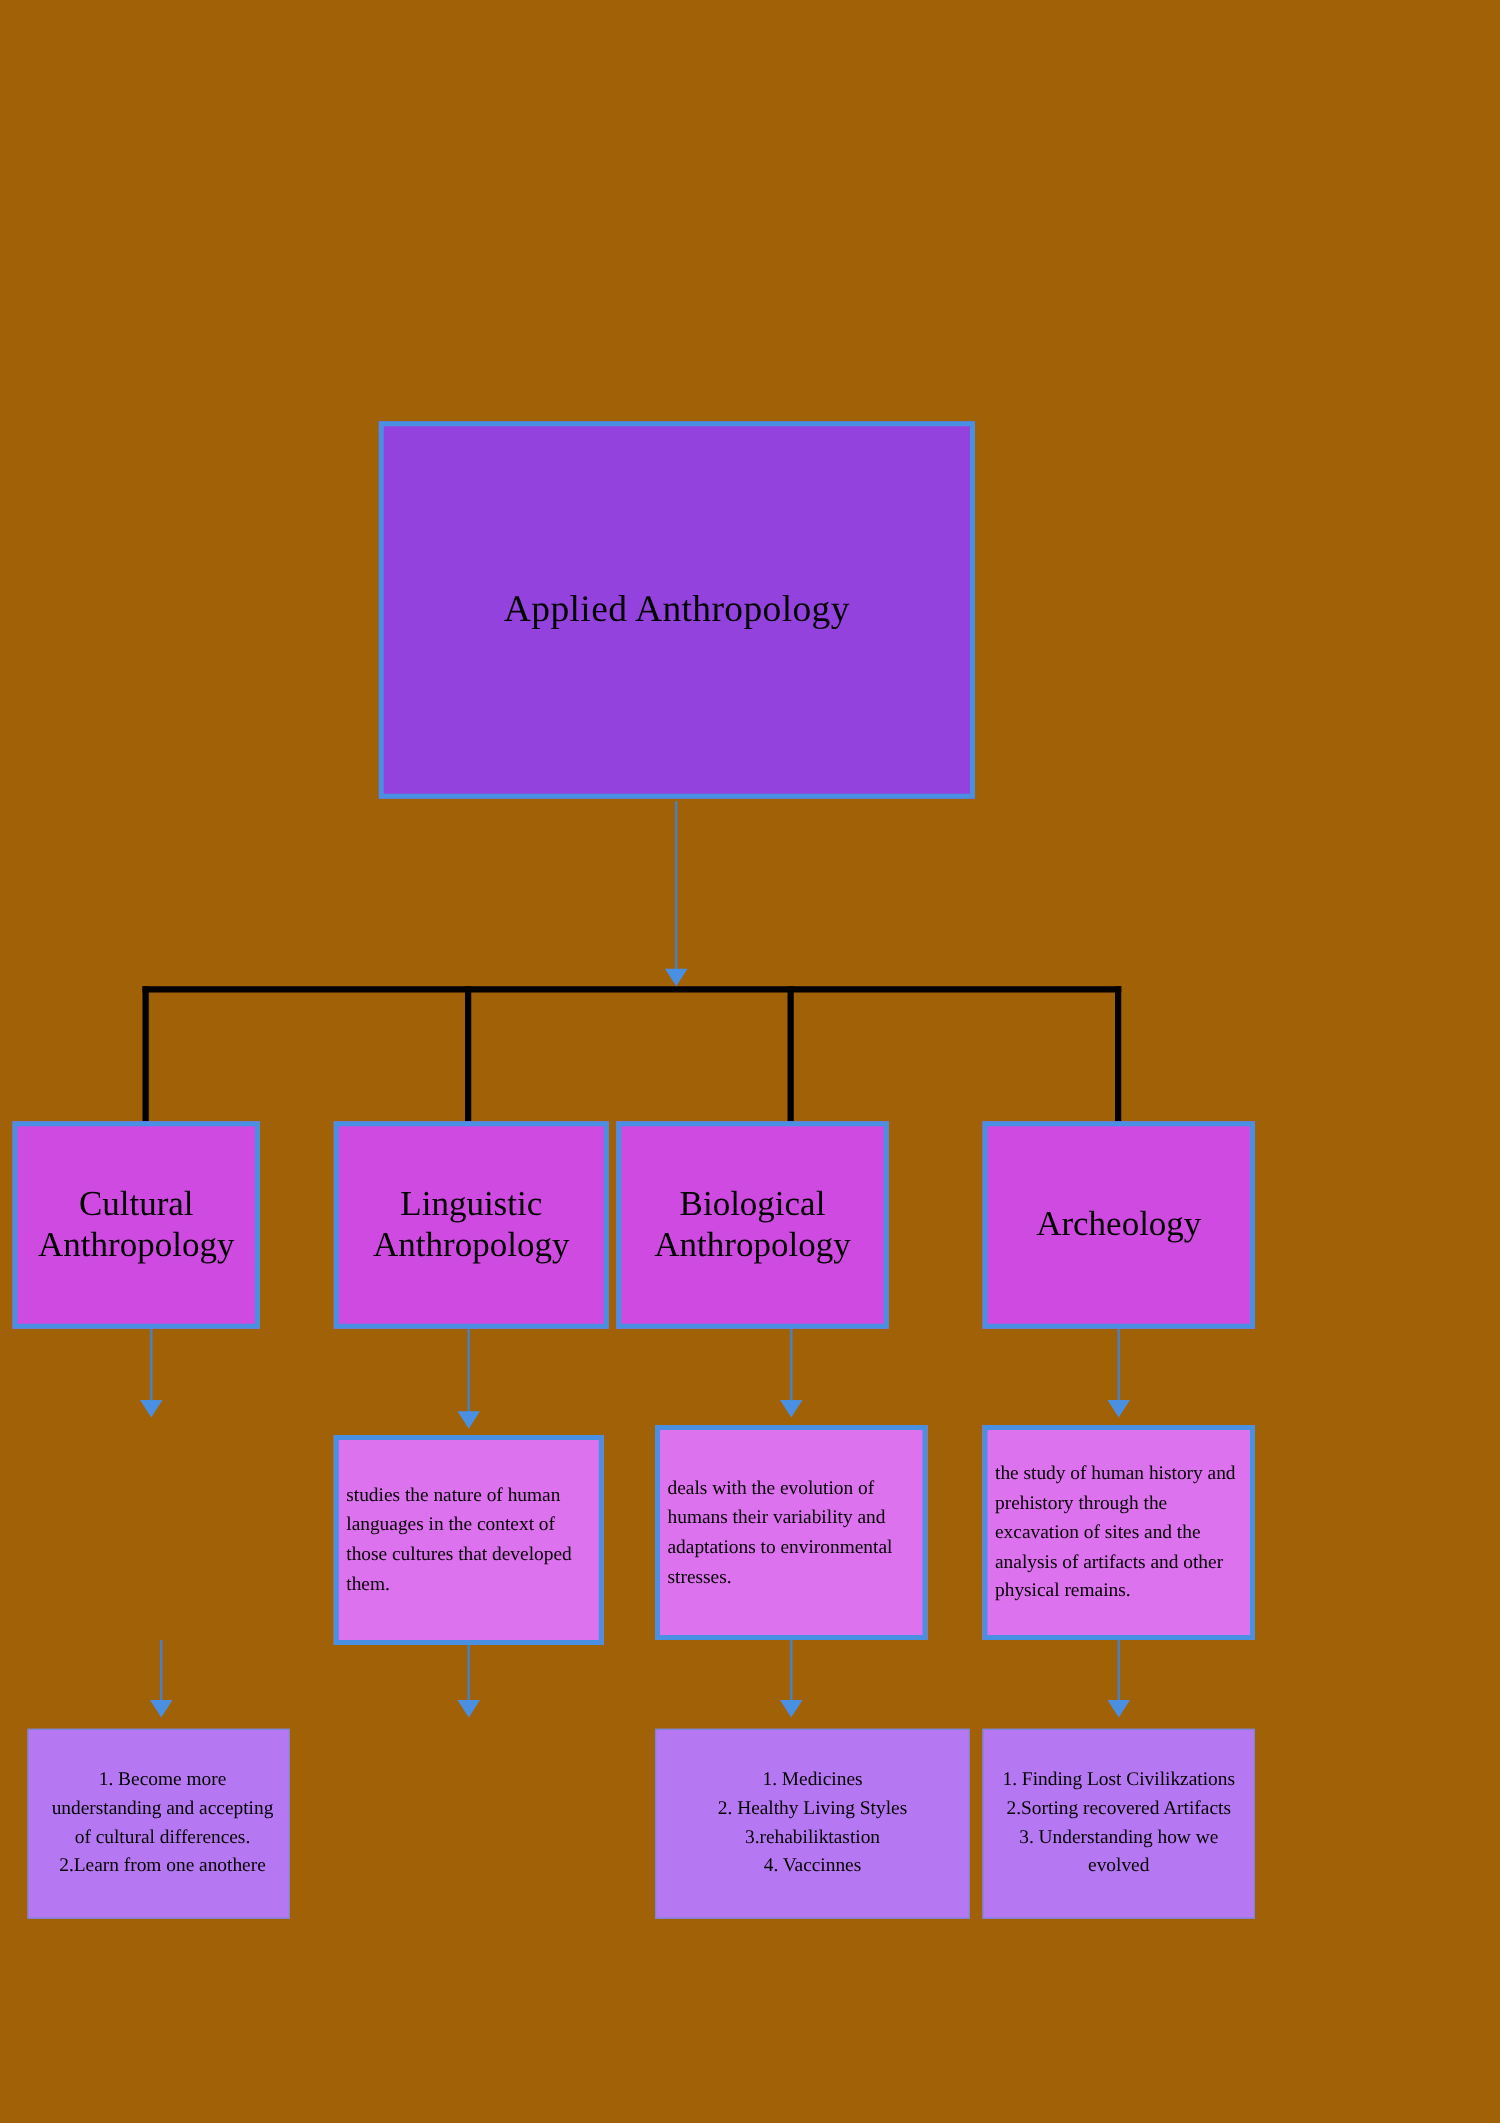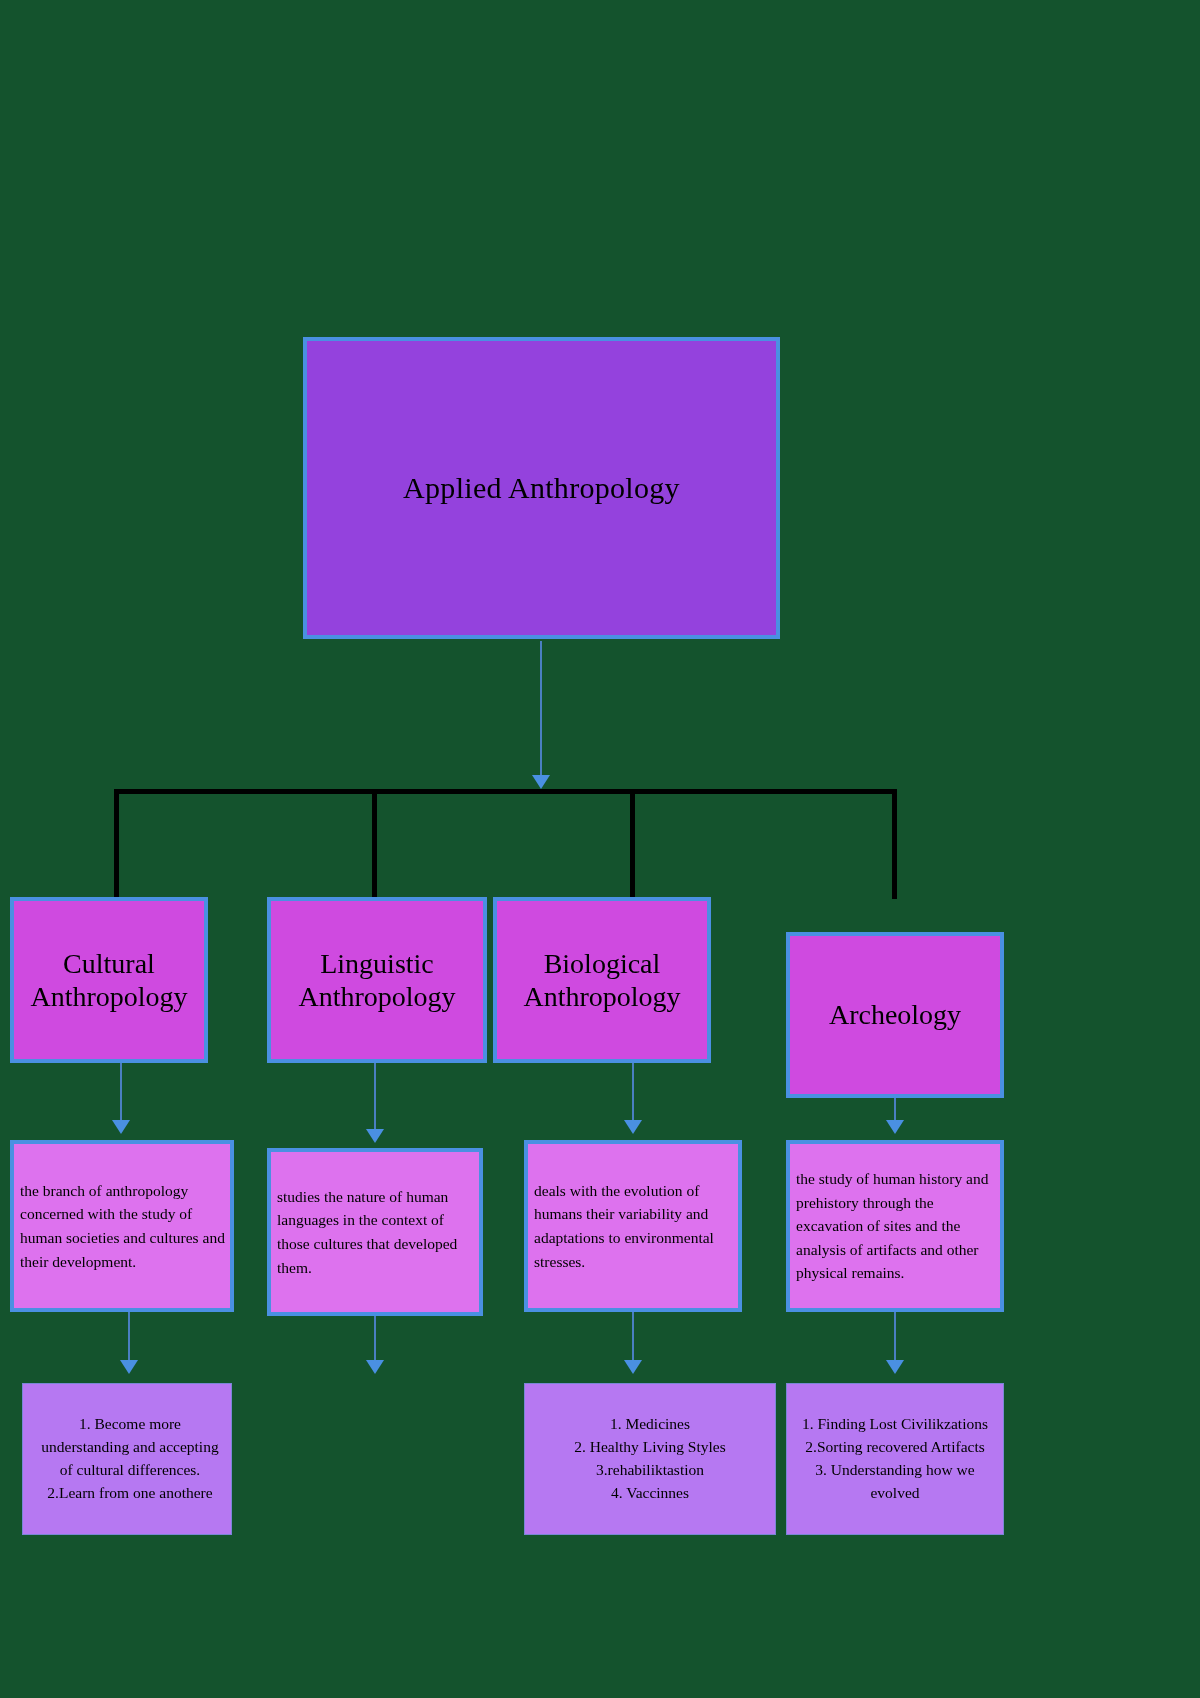--- a/index.html
+++ b/index.html
@@ -8,21 +8,21 @@
     padding: 0;
     background: #ffffff;
   }
   body {
     font-family: "Liberation Serif", serif;
   }
   #canvas {
     position: relative;
     width: 1200px;
     height: 1698px;
-    background: #14532d;
+    background: #a16207;
     overflow: hidden;
   }
 
   
   .box {
     position: absolute;
     box-sizing: border-box;
     display: flex;
     align-items: center;
     justify-content: center;
@@ -77,21 +77,21 @@
     line-height: 1.48;
     text-align: center;
     padding: 4px 6px;
   }
   .box-list .txt { white-space: pre-line; }
 
   
   .col-0 { left: 10px;  width: 198px; }
   .col-1 { left: 267px; width: 220px; align-items: center; }
   .col-2 { left: 493px; width: 218px; }
-  .col-3 { left: 786px; width: 218px; margin-top: 35px; }
+  .col-3 { left: 786px; width: 218px; }
 
   
   .d-0 { left: 10px;  width: 224px; top: 1140px; height: 172px; }
   .d-1 { left: 267px; width: 216px; top: 1148px; height: 168px; }
   .d-2 { left: 524px; width: 218px; top: 1140px; height: 172px; }
   .d-3 { left: 786px; width: 218px; top: 1140px; height: 172px; }
 
   .l-0 { left: 22px;  width: 210px; padding-left: 12px; }
   .l-1 { left: 267px; width: 216px; }
   .l-2 { left: 524px; width: 252px; }
@@ -167,23 +167,20 @@
 
   <div class="vline-blue" style="left:374px; top:1063px; height:70px;"></div>
   <div class="arrow-blue" style="left:366px; top:1129px;"></div>
 
   <div class="vline-blue" style="left:632px; top:1063px; height:62px;"></div>
   <div class="arrow-blue" style="left:624px; top:1120px;"></div>
 
   <div class="vline-blue" style="left:894px; top:1063px; height:62px;"></div>
   <div class="arrow-blue" style="left:886px; top:1120px;"></div>
 
-  <div class="box box-desc d-0">
-    <span class="txt">the branch of anthropology concerned with the study of human societies and cultures and their development.</span>
-  </div>
   <div class="box box-desc d-1">
     <span class="txt">studies the nature of human languages in the context of those cultures that developed them.</span>
   </div>
   <div class="box box-desc d-2">
     <span class="txt">deals with the evolution of humans their variability and adaptations to environmental stresses.</span>
   </div>
   <div class="box box-desc d-3">
     <span class="txt">the study of human history and prehistory through the excavation of sites and the analysis of artifacts and other physical remains.</span>
   </div>
 

